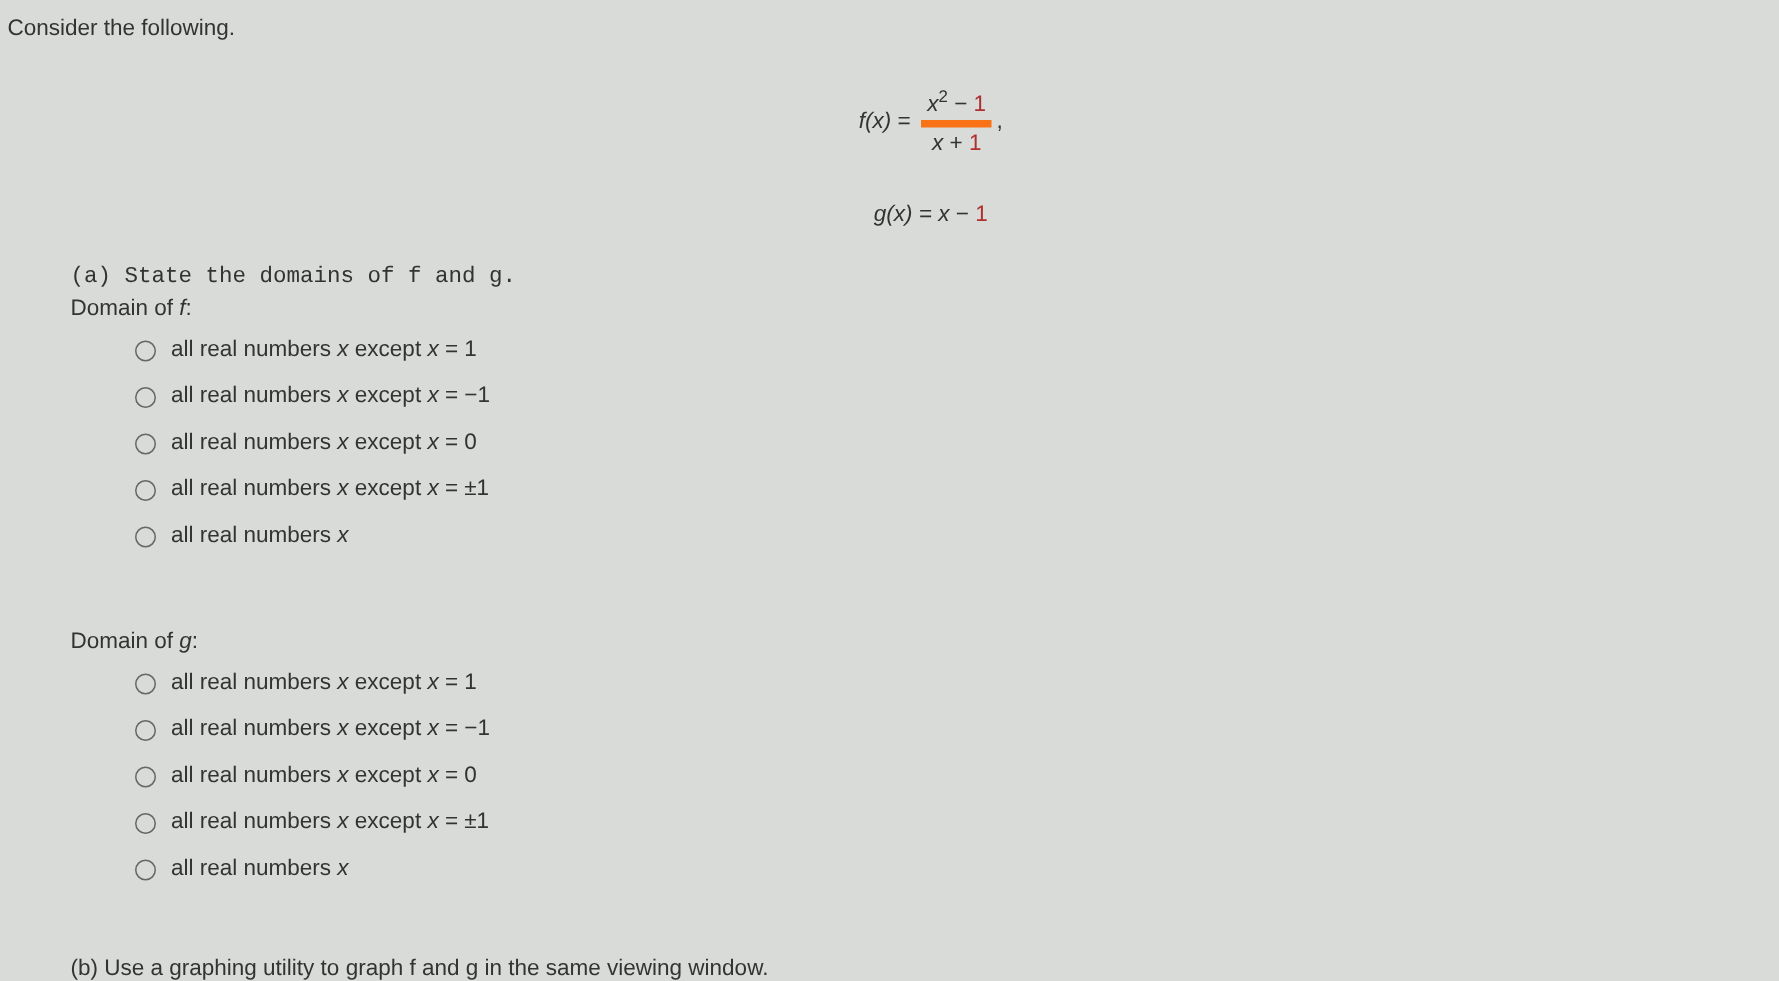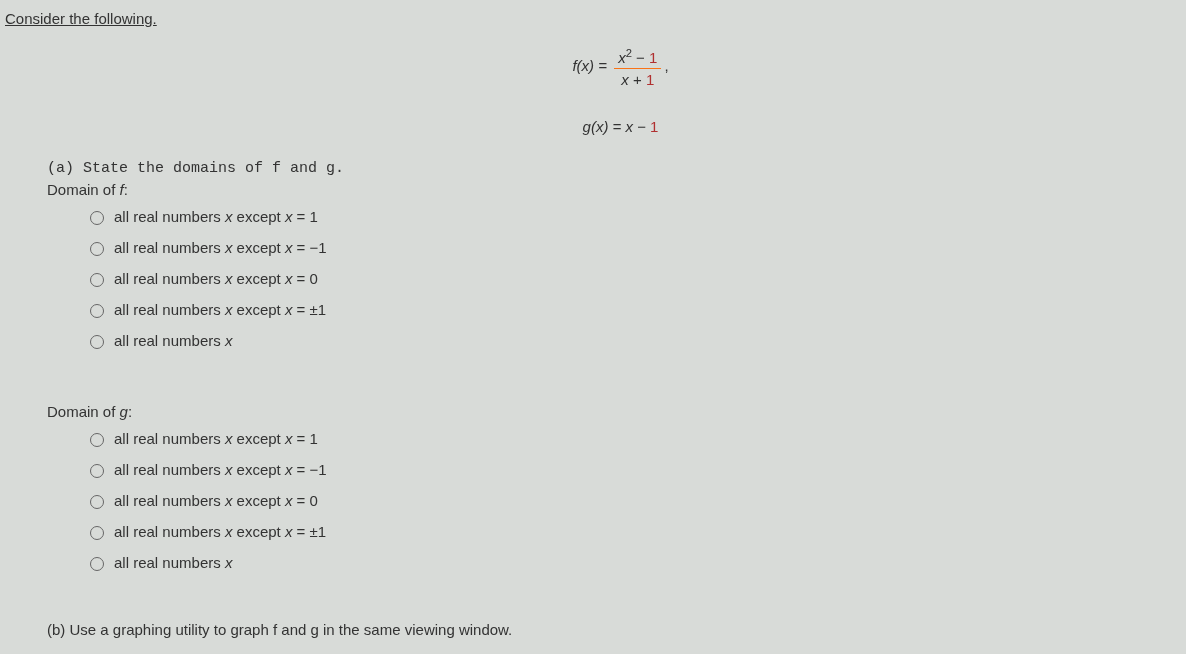--- a/index.html
+++ b/index.html
@@ -12,40 +12,39 @@
       background: #d8dbd8;
       color: #333;
       padding: 10px 0 0 5px;
       font-size: 15px;
       width: 1186px;
       height: 654px;
       overflow: hidden;
       position: relative;
     }
     .problem-intro {
-      margin-bottom: 20px;
-      text-decoration: underline;
+      margin-bottom: 32px;
     }
     .equations {
       padding-left: 50px;
       margin-bottom: 25px;
       display: flex;
       align-items: center;
       gap: 30px;
       flex-direction: column;
     }
     .fraction {
       display: inline-flex;
       flex-direction: column;
       align-items: center;
       vertical-align: middle;
       margin: 0 3px;
     }
     .fraction .num {
-      border-bottom: 1px solid #f97316;
+      border-bottom: 5px solid #f97316;
       padding: 0 4px 2px 4px;
     }
     .fraction .den {
       padding: 2px 4px 0 4px;
     }
     .italic {
       font-style: italic;
     }
     .red {
       color: #b03030;

